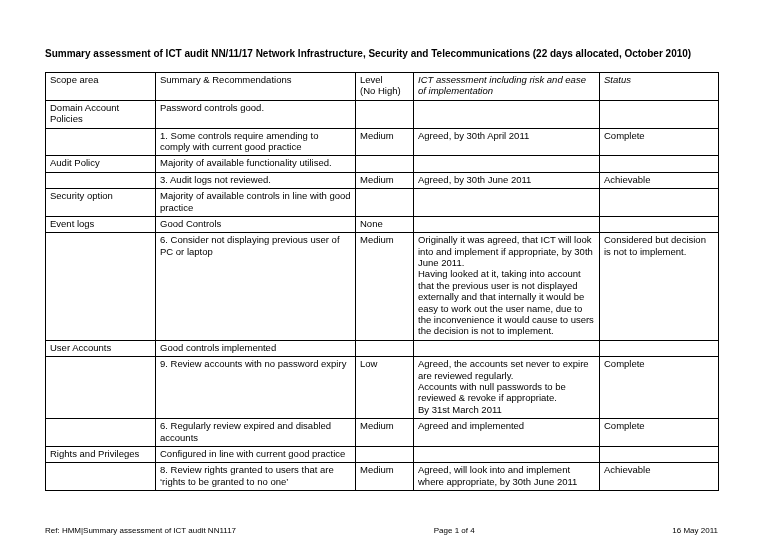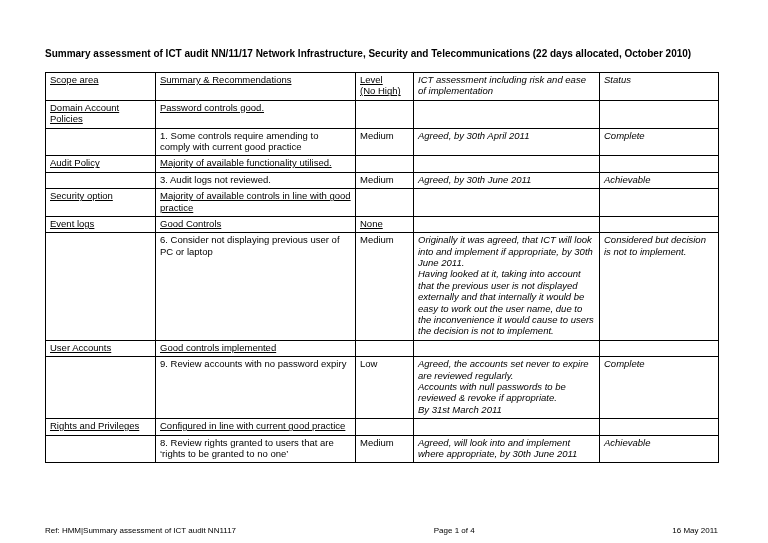--- a/index.html
+++ b/index.html
@@ -38,22 +38,22 @@
     text-align: left;
     padding: 1px 4px 3px 4px;
     white-space: pre-line;
     font-weight: normal;
   }
   .col-scope      { width: 110px; }
   .col-summary    { width: 200px; }
   .col-level      { width: 58px;  }
   .col-assessment { width: 186px; }
   .col-status     { width: 119px; }
-  .b  { font-weight: bold; text-decoration: underline; }
-  .i  { font-style: italic; }
+  .b  { font-weight: bold; }
+  .i  { }
   .bi { font-weight: bold; font-style: italic; margin-left: 30px; }
   .footer {
     position: absolute;
     left: 45px;
     right: 50px;
     bottom: 8px;
     display: flex;
     justify-content: space-between;
     align-items: baseline;
     font-size: 8px;
@@ -154,20 +154,27 @@
       <tr>
         <td></td>
         <td>9. Review accounts with no password expiry</td>
         <td>Low</td>
         <td class="i">Agreed, the accounts set never to expire are reviewed regularly.
 Accounts with null passwords to be reviewed &amp; revoke if appropriate.
 By 31st March 2011</td>
         <td class="i">Complete</td>
       </tr>
 
+      <tr>
+        <td></td>
+        <td>6. Regularly review expired and disabled accounts</td>
+        <td>Medium</td>
+        <td class="i">Agreed and implemented</td>
+        <td class="i">Complete</td>
+      </tr>
 
       <tr>
         <td class="b">Rights and Privileges</td>
         <td class="b">Configured in line with current good practice</td>
         <td></td>
         <td></td>
         <td></td>
       </tr>
 
       <tr>

